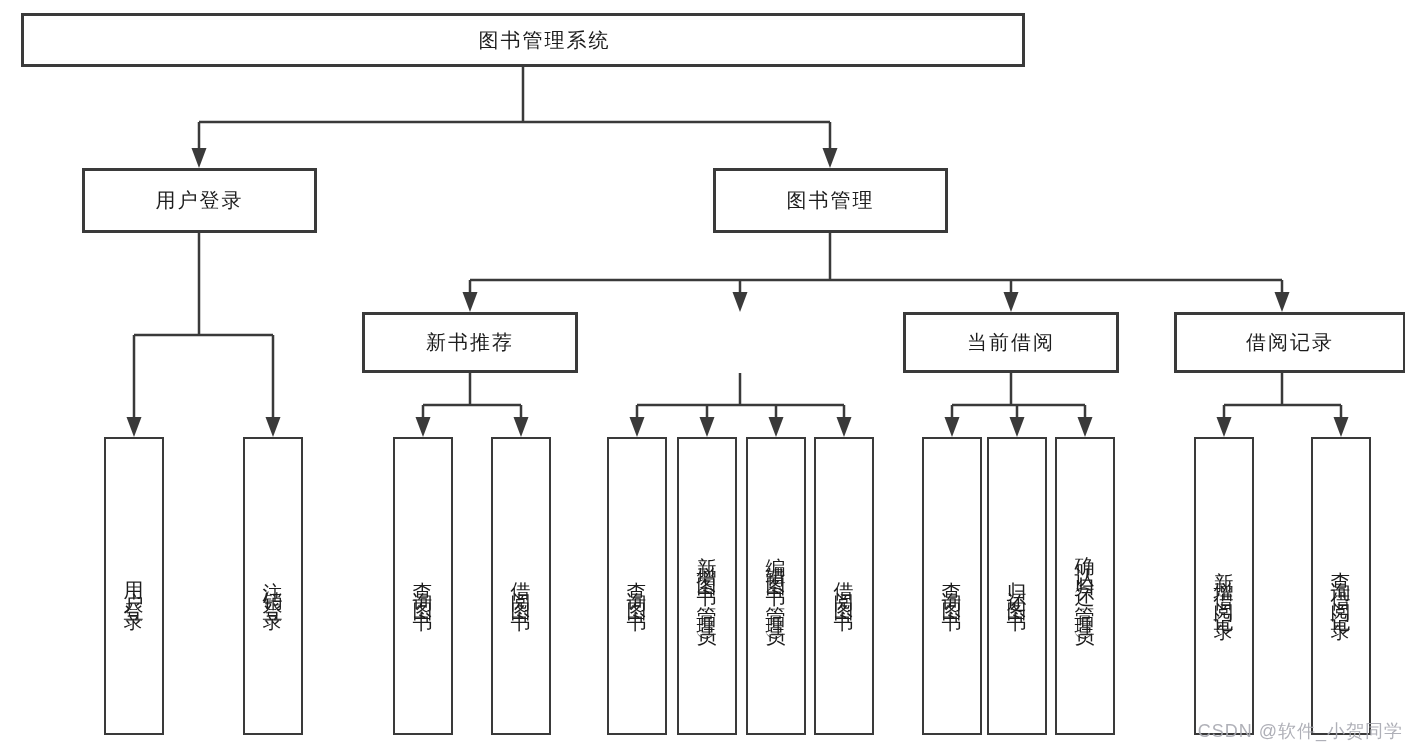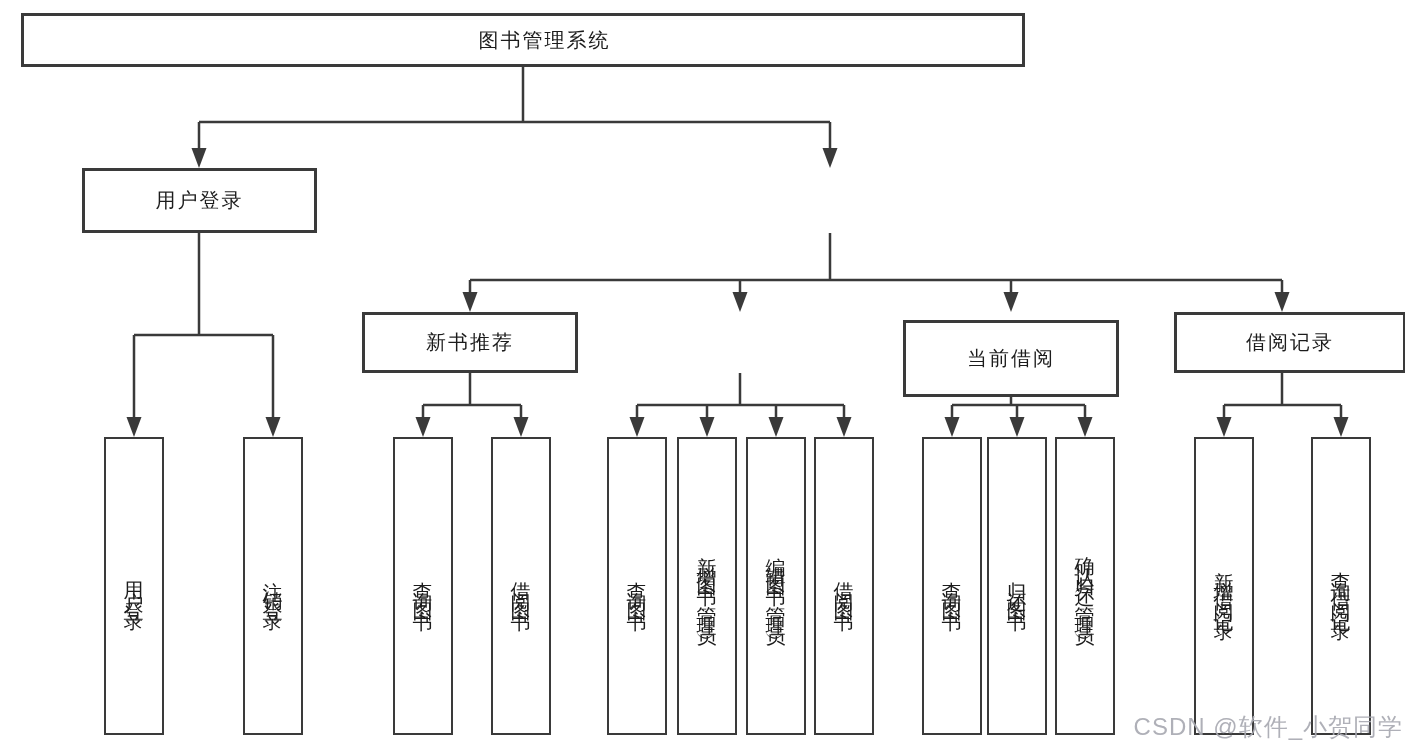--- a/index.html
+++ b/index.html
@@ -28,21 +28,21 @@
   .leaf{border-width:2.5px;}
   .leaf > span{
     writing-mode:vertical-rl;
     letter-spacing:0.5em;
     line-height:1;
   }
   .watermark{
     position:absolute;
     right:2px;
     bottom:4px;
-    font-size:24px;
+    font-size:18px;
     letter-spacing:1px;
     color:#a9aab2;
     opacity:0.92;
     z-index:5;
   }
 </style>
 </head>
 <body>
 
 <div class="canvas">
@@ -87,25 +87,28 @@
     </g>
   </svg>
 
   <div class="node" style="left:21px;top:13px;width:1004px;height:54px;padding-left:43px;">
     <span>图书管理系统</span>
   </div>
 
   <div class="node" style="left:82px;top:168px;width:235px;height:65px;">
     <span>用户登录</span>
   </div>
+  <div class="node" style="left:713px;top:168px;width:235px;height:65px;">
+    <span>图书管理</span>
+  </div>
 
   <div class="node" style="left:362px;top:312px;width:216px;height:61px;">
     <span>新书推荐</span>
   </div>
-  <div class="node" style="left:903px;top:320px;width:216px;height:77px;">
+  <div class="node" style="left:903px;top:312px;width:216px;height:61px;">
     <span>当前借阅</span>
   </div>
   <div class="node" style="left:1174px;top:312px;width:232px;height:61px;">
     <span>借阅记录</span>
   </div>
 
   <div class="node leaf" style="left:104px;top:437px;width:60px;height:298px;">
     <span>用户登录</span>
   </div>
   <div class="node leaf" style="left:243px;top:437px;width:60px;height:298px;">

